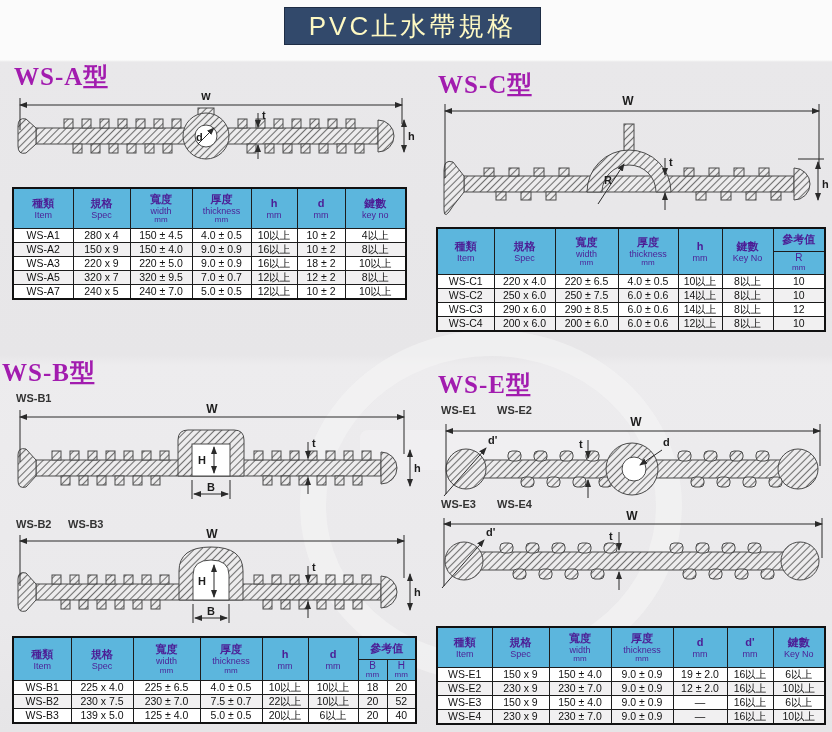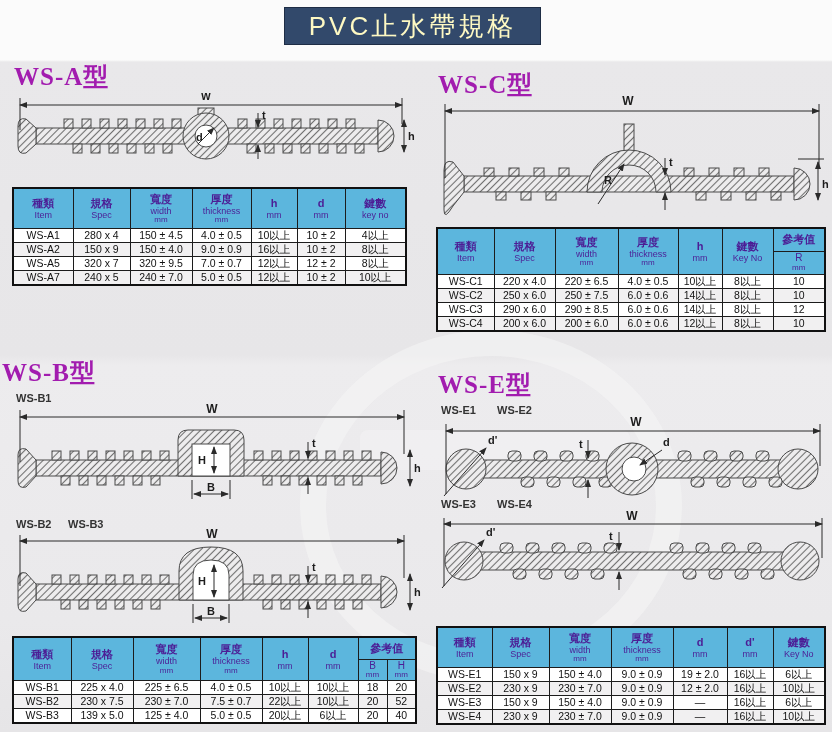--- a/index.html
+++ b/index.html
@@ -170,20 +170,29 @@
     <tr>
         <td>WS-A2</td>
         <td>150 x 9</td>
         <td>150 ± 4.0</td>
         <td>9.0 ± 0.9</td>
         <td>16以上</td>
         <td>10 ± 2</td>
         <td>8以上</td>
       </tr>
     <tr>
+        <td>WS-A3</td>
+        <td>220 x 9</td>
+        <td>220 ± 5.0</td>
+        <td>9.0 ± 0.9</td>
+        <td>16以上</td>
+        <td>18 ± 2</td>
+        <td>10以上</td>
+      </tr>
+    <tr>
         <td>WS-A5</td>
         <td>320 x 7</td>
         <td>320 ± 9.5</td>
         <td>7.0 ± 0.7</td>
         <td>12以上</td>
         <td>12 ± 2</td>
         <td>8以上</td>
       </tr>
     <tr>
         <td>WS-A7</td>

